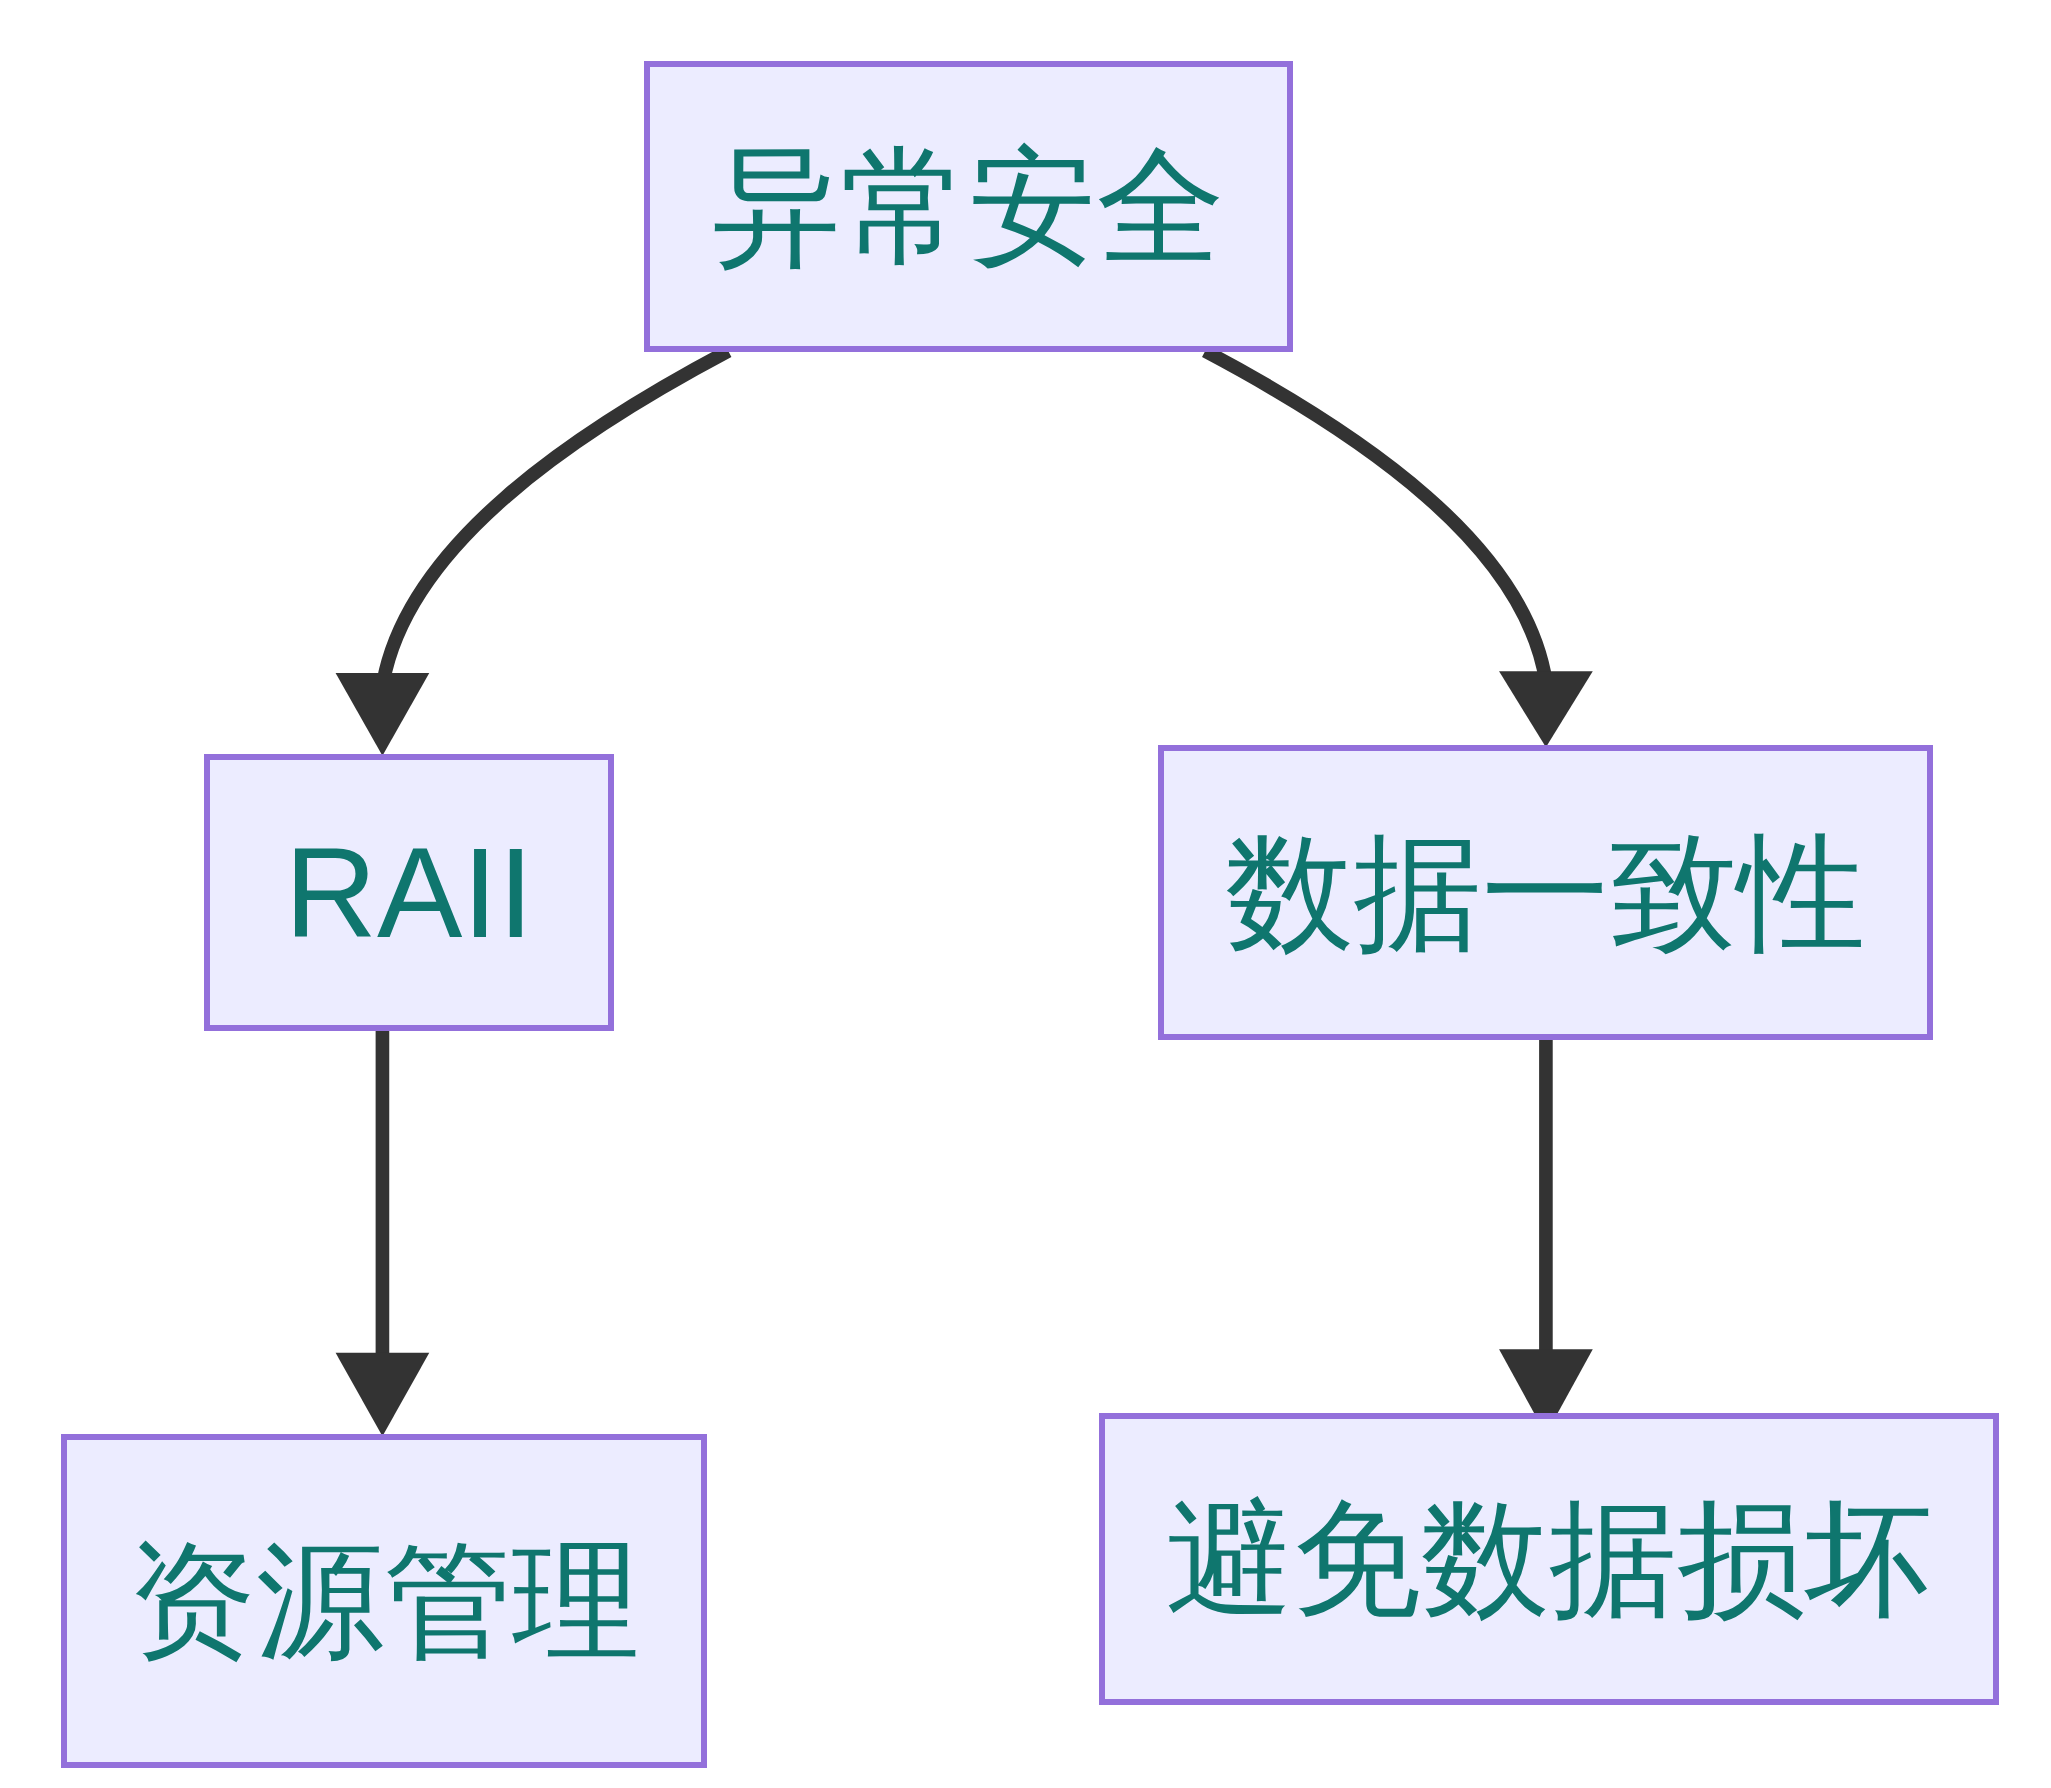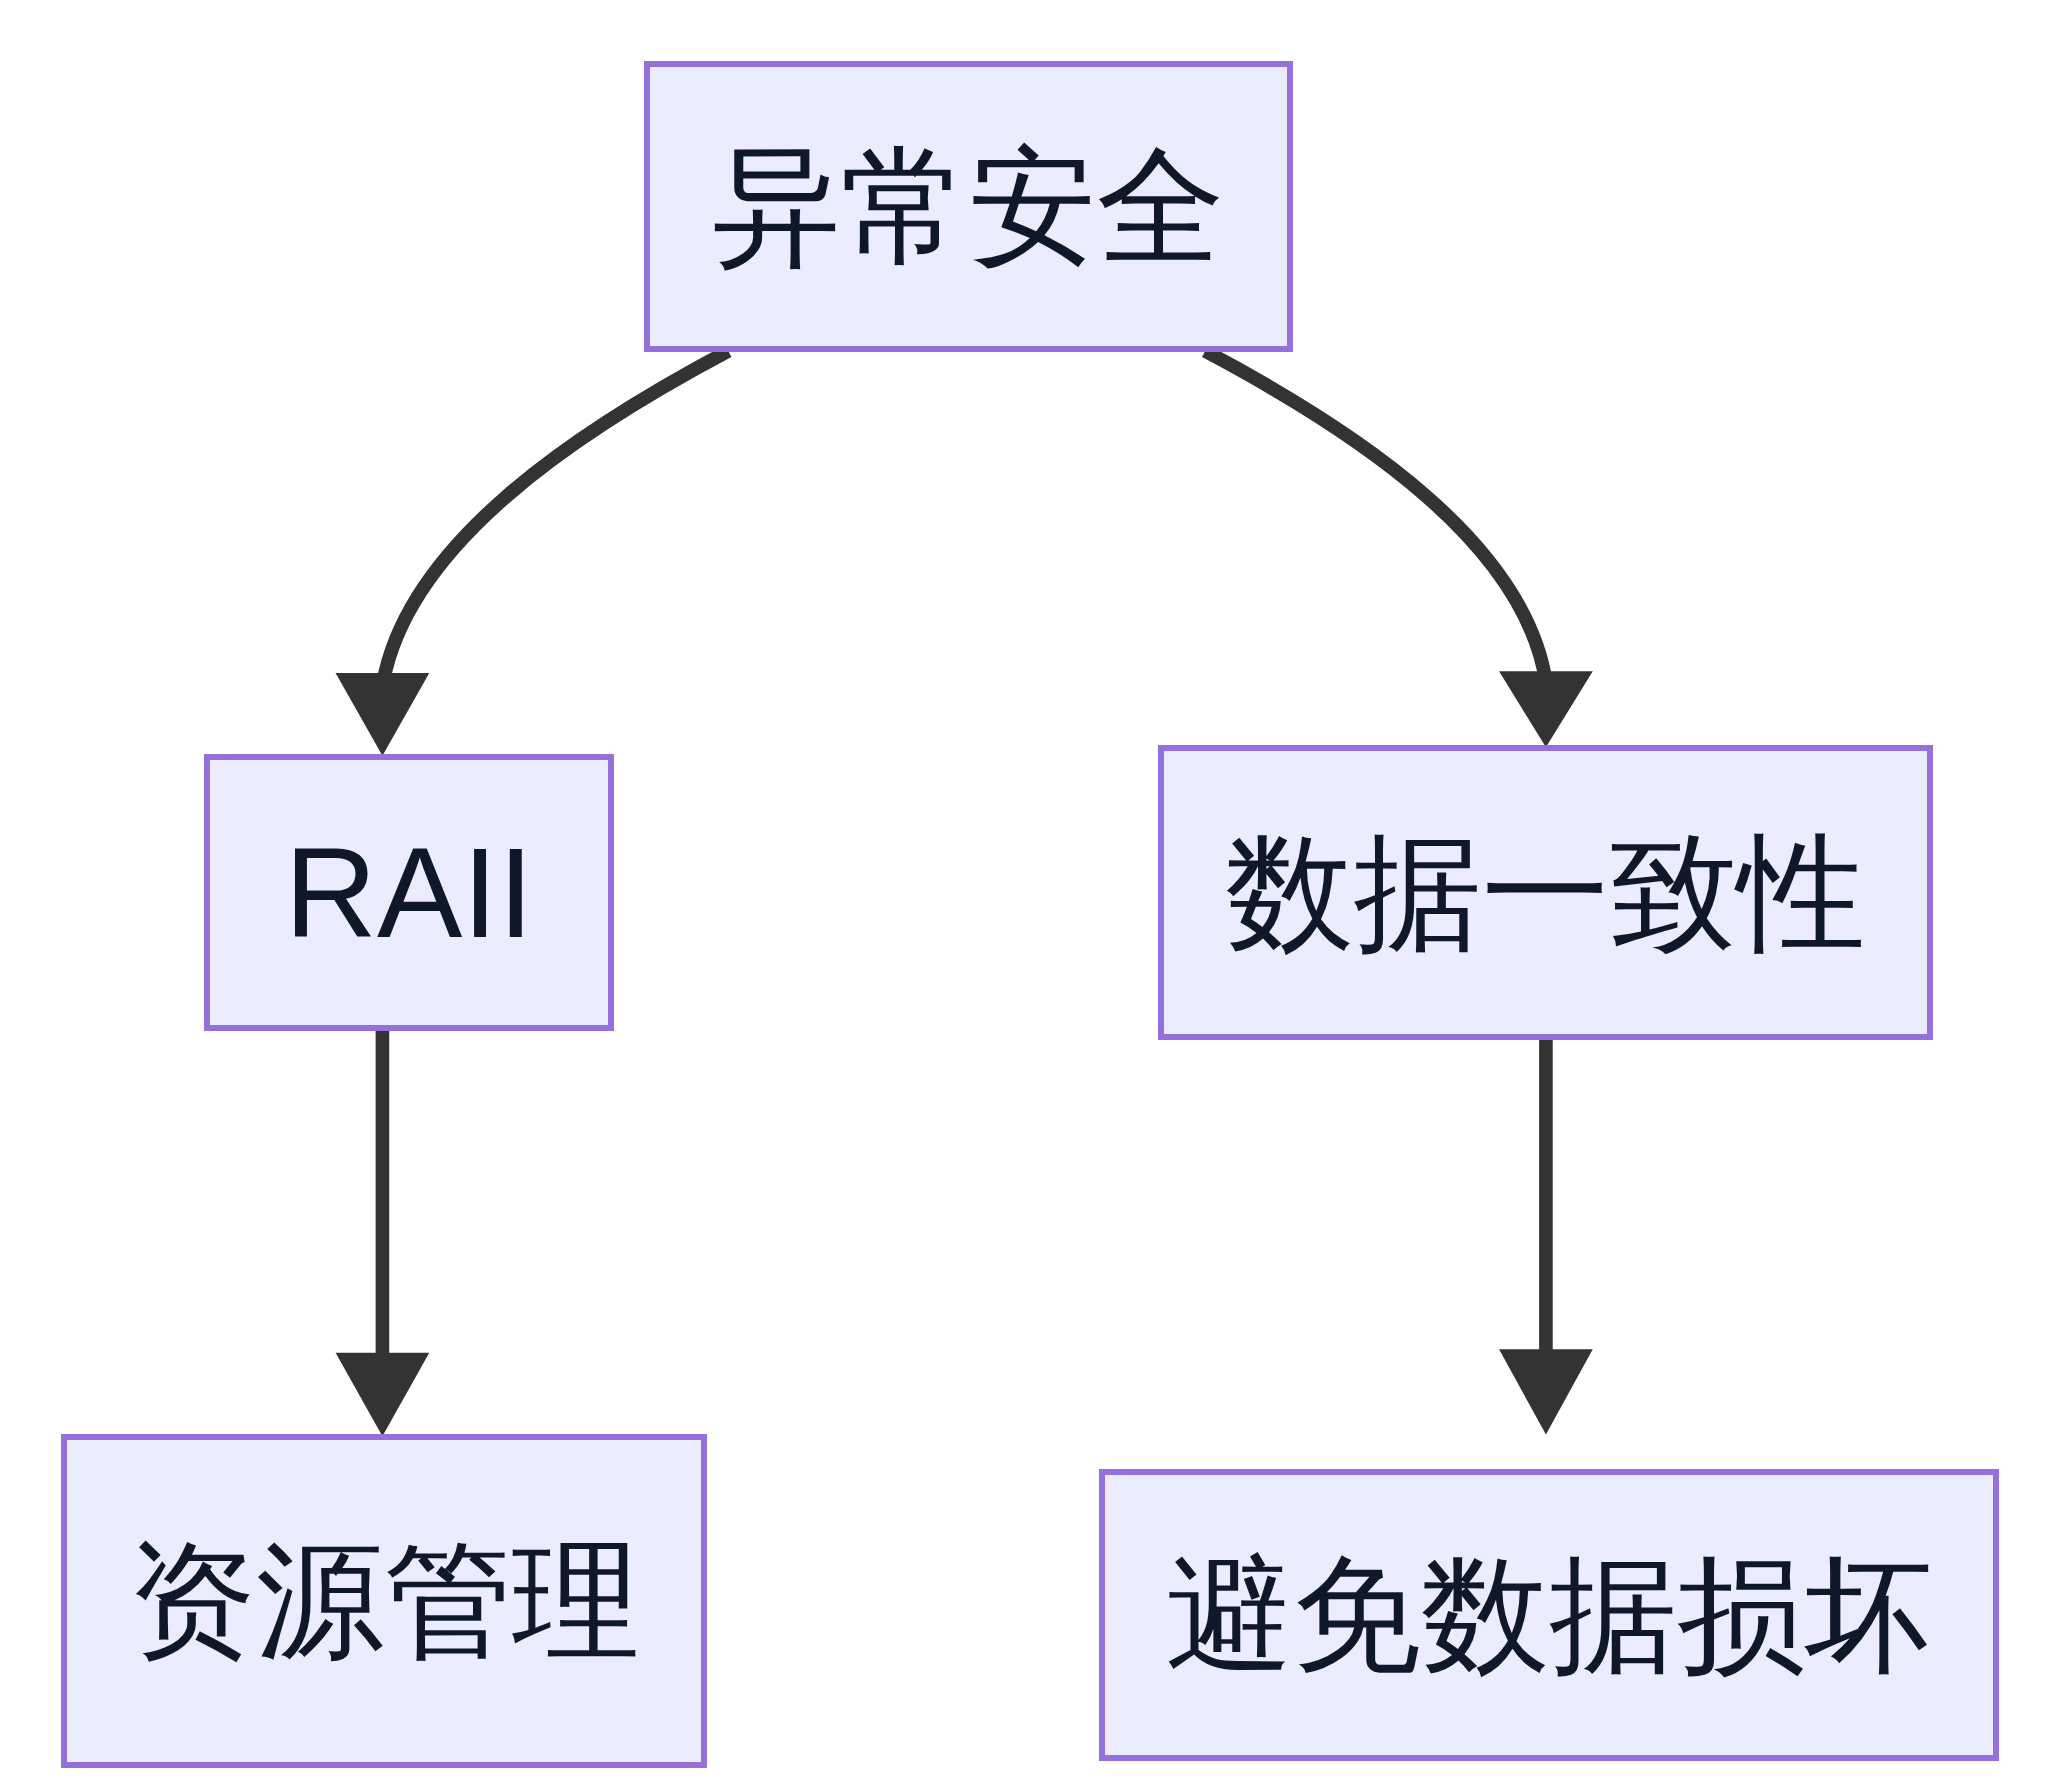--- a/index.html
+++ b/index.html
@@ -30,33 +30,33 @@
   }
   .arrowhead {
     fill: #333333;
     stroke: none;
   }
   .node {
     position: absolute;
     box-sizing: border-box;
     background: #ECECFF;
     border: 6.8px solid #9370DB;
-    color: #0f172a;
+    color: #0f766e;
     display: flex;
     align-items: center;
     justify-content: center;
     font-size: 128px;
     line-height: 1;
     white-space: nowrap;
   }
   .node-top        { left: 644px;  top: 61px;   width: 649px;  height: 291px; }
   .node-raii       { left: 204px;  top: 754px;  width: 410px;  height: 277px; }
   .node-consist    { left: 1158px; top: 745px;  width: 775px;  height: 295px; text-align: right; }
   .node-resource   { left: 61px;   top: 1434px; width: 646px;  height: 334px; }
-  .node-avoid      { left: 1099px; top: 1469px; width: 900px; height: 292px; }
+  .node-avoid      { left: 1099px; top: 1413px; width: 900px; height: 292px; }
 </style>
 </head>
 <body>
 
 <div class="canvas">
 
   <svg class="edges" viewBox="0 0 2408 2100" xmlns="http://www.w3.org/2000/svg">
 
     <path class="edge-path" d="M 855 412 C 670 510, 480 640, 450 800"></path>
     <polygon class="arrowhead" points="394,790 504,790 449,887"></polygon>

